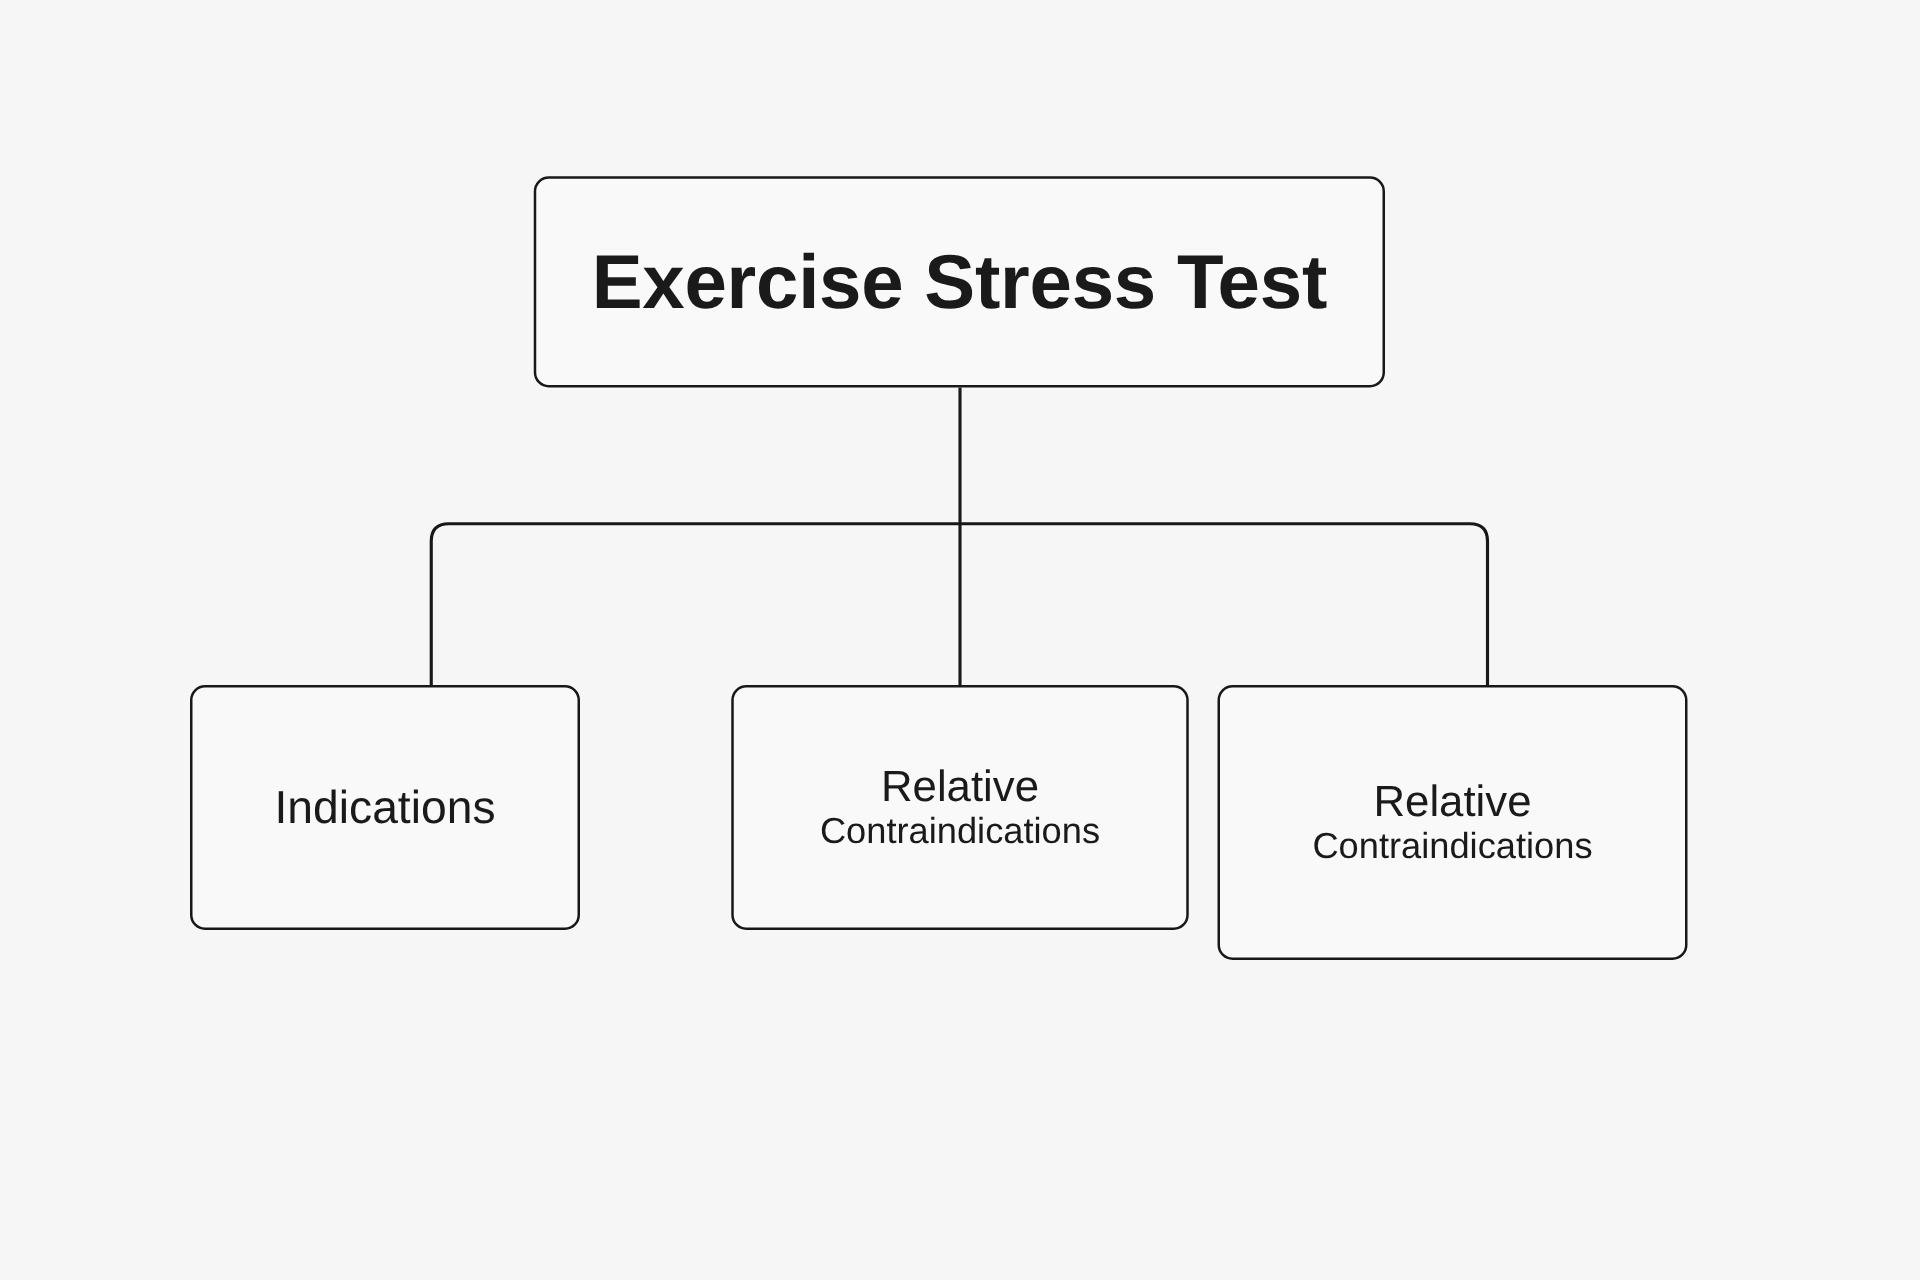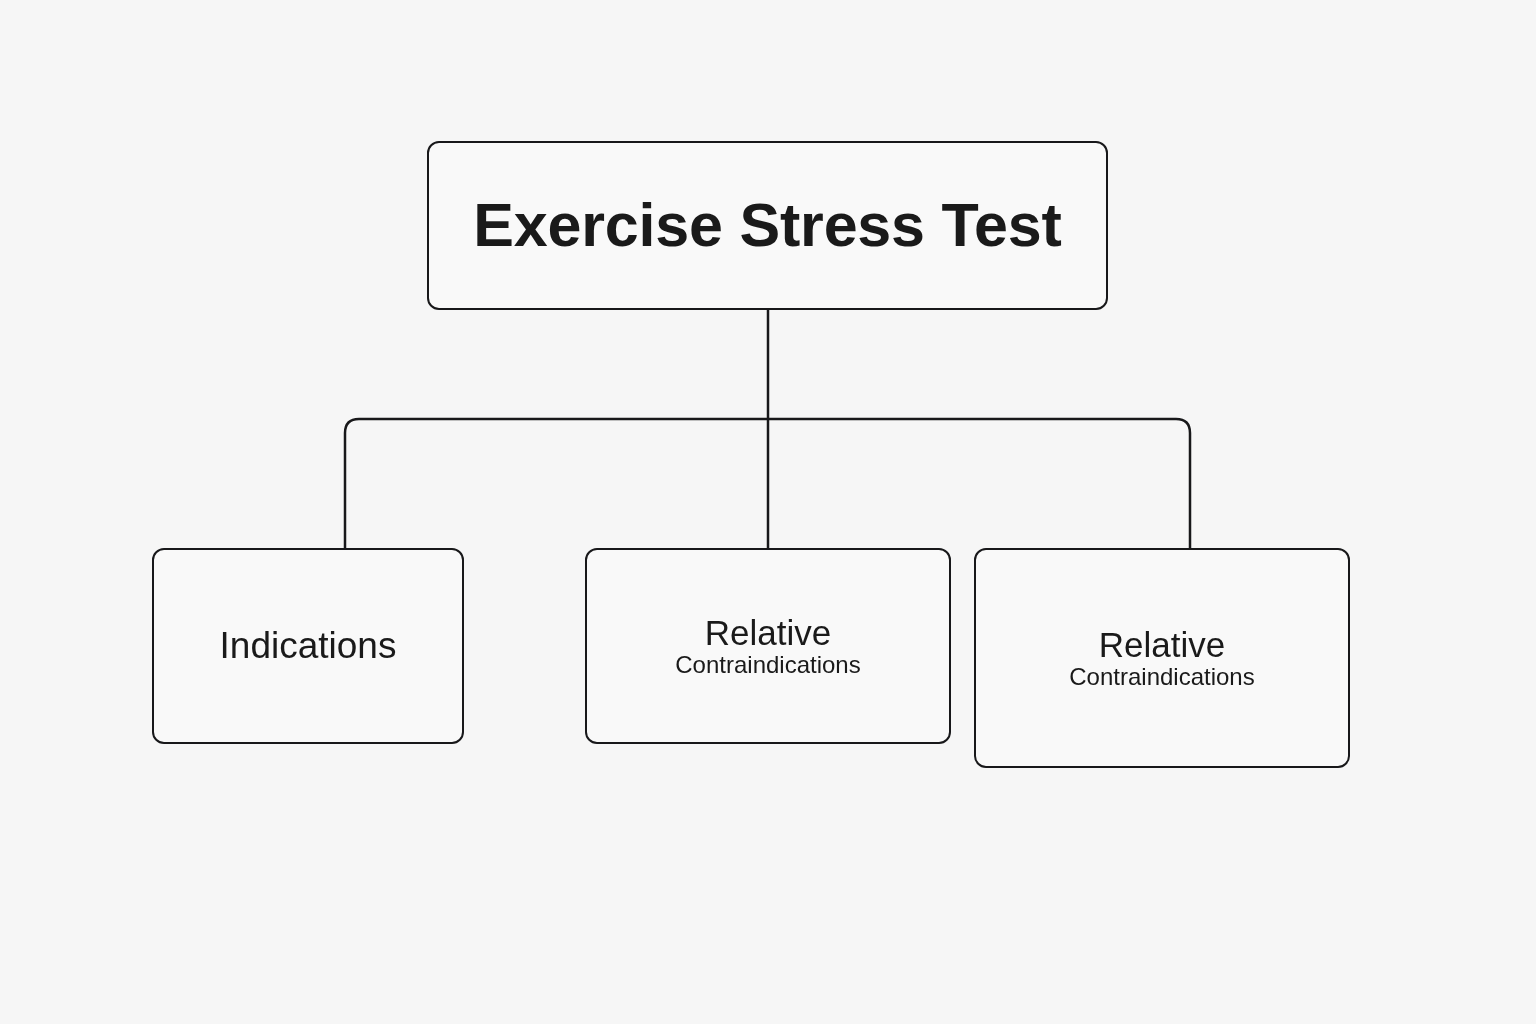--- a/index.html
+++ b/index.html
@@ -73,21 +73,21 @@
     font-size: 37px;
     font-weight: normal;
     line-height: 1.1;
   }
   .node-title-primary {
     font-size: 35px;
     font-weight: normal;
     line-height: 1.12;
   }
   .node-title-secondary {
-    font-size: 24px;
+    font-size: 29px;
     font-weight: normal;
     line-height: 1.12;
   }
 </style>
 </head>
 <body>
 
 <div id="diagram-canvas">
 
   <svg id="connector-layer" viewBox="0 0 1536 1024" width="1536" height="1024" xmlns="http://www.w3.org/2000/svg">

